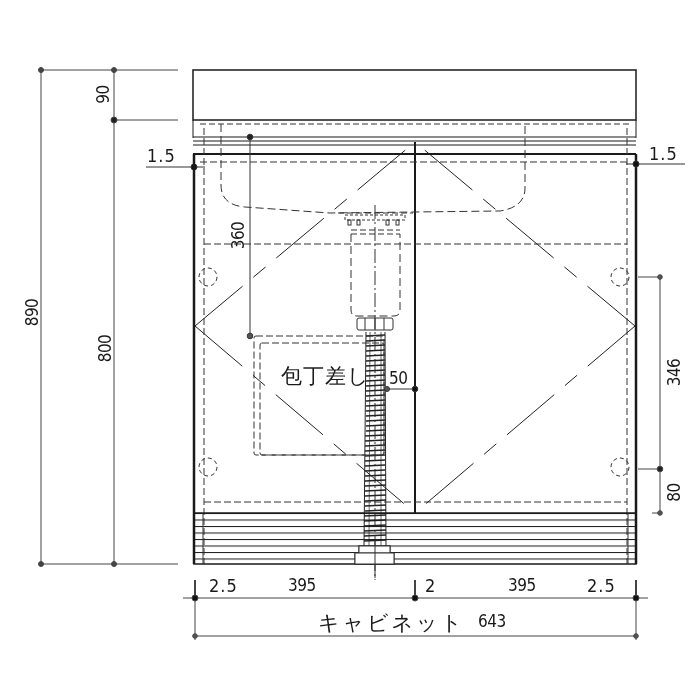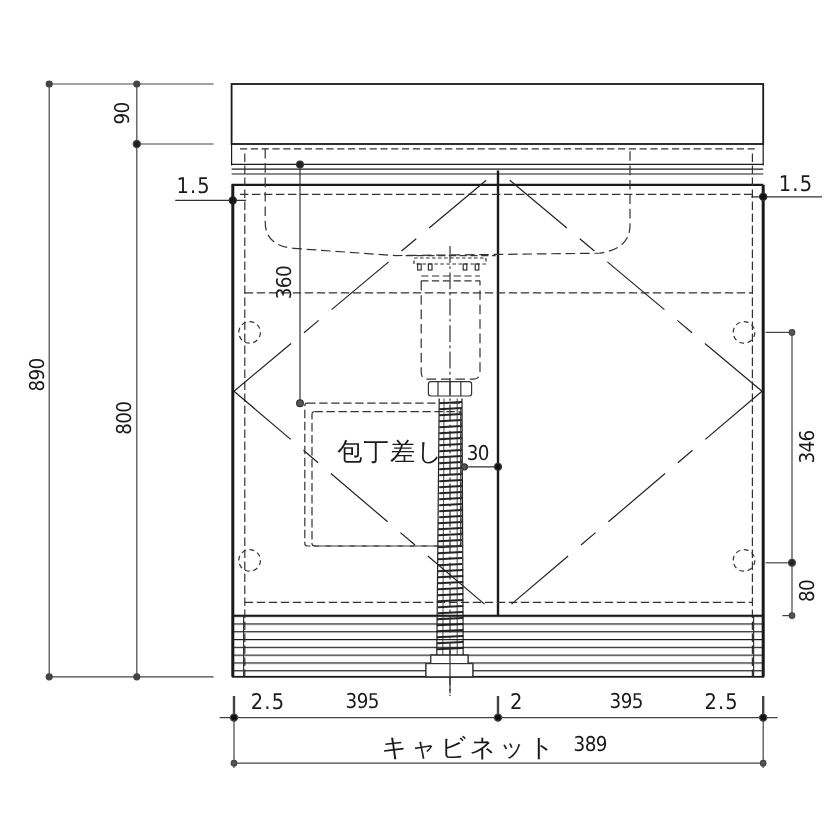--- a/index.html
+++ b/index.html
@@ -208,22 +208,22 @@
   </g>
 </svg>
 
 <div class="lbl lbl-v" style="left:17px; top:304px; width:30px; text-align:center;">890</div>
 <div class="lbl lbl-v" style="left:88px; top:86px; width:30px; text-align:center;">90</div>
 <div class="lbl lbl-v" style="left:90px; top:340px; width:30px; text-align:center;">800</div>
 <div class="lbl" style="left:147px; top:147px; font-size:18px; letter-spacing:1px;">1.5</div>
 <div class="lbl" style="left:649px; top:145px; font-size:18px; letter-spacing:1px;">1.5</div>
 <div class="lbl lbl-v" style="left:223px; top:227px; width:30px; text-align:center;">360</div>
 <div class="lbl lbl-jp" style="left:281px; top:366px;">包丁差し</div>
-<div class="lbl" style="left:389px; top:370px; font-size:17px;">30</div>
+<div class="lbl" style="left:389px; top:370px; font-size:17px;">50</div>
 <div class="lbl lbl-v" style="left:659px; top:364px; width:30px; text-align:center;">346</div>
 <div class="lbl lbl-v" style="left:659px; top:484px; width:30px; text-align:center;">80</div>
 <div class="lbl" style="left:209px; top:577px; font-size:18px; letter-spacing:1px;">2.5</div>
 <div class="lbl" style="left:288px; top:577px;">395</div>
 <div class="lbl" style="left:425px; top:577px; font-size:18px;">2</div>
 <div class="lbl" style="left:508px; top:577px;">395</div>
 <div class="lbl" style="left:587px; top:577px; font-size:18px; letter-spacing:1px;">2.5</div>
 <div class="lbl lbl-jp" style="left:318px; top:613px; letter-spacing:3px;">キャビネット</div>
-<div class="lbl" style="left:478px; top:613px;">389</div>
+<div class="lbl" style="left:478px; top:613px;">643</div>
 
 </body></html>

